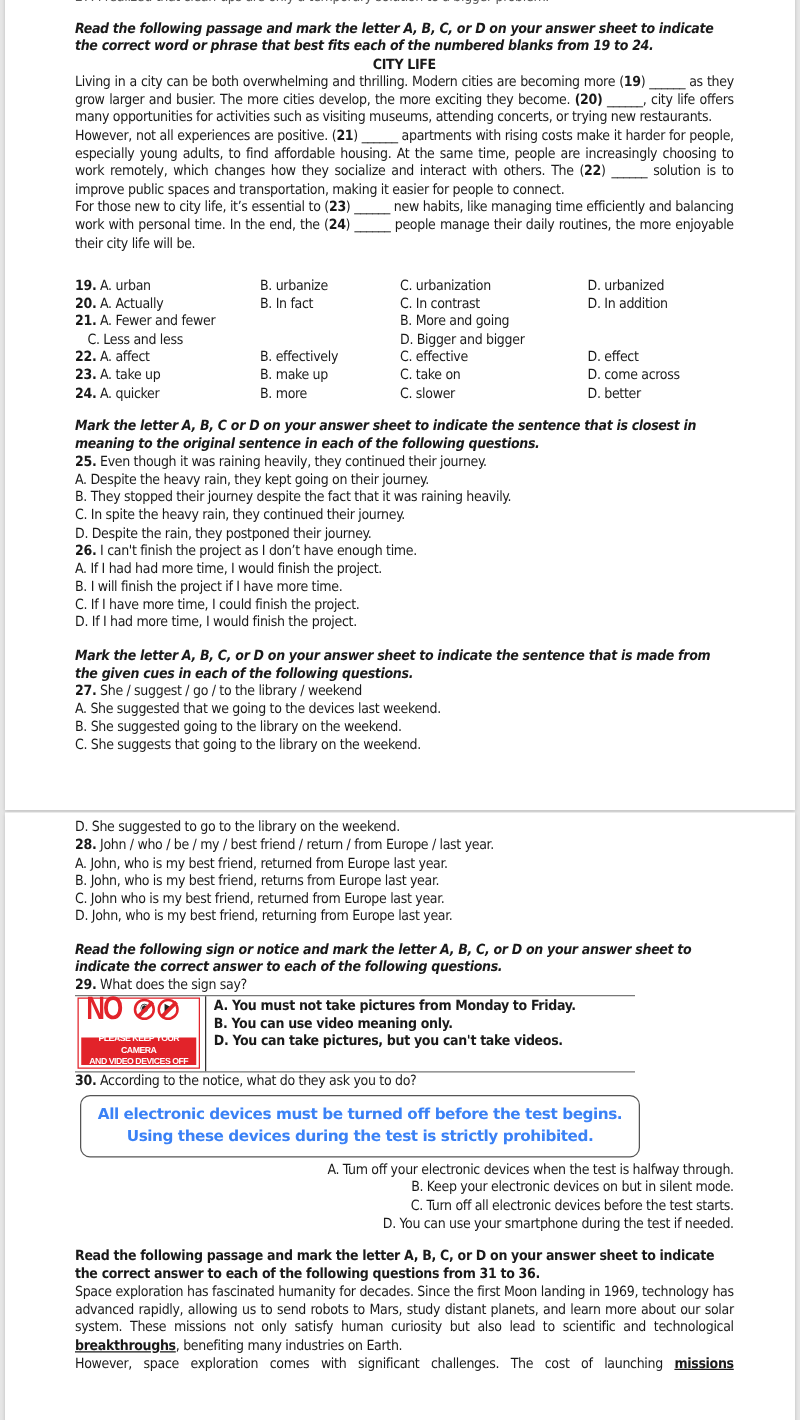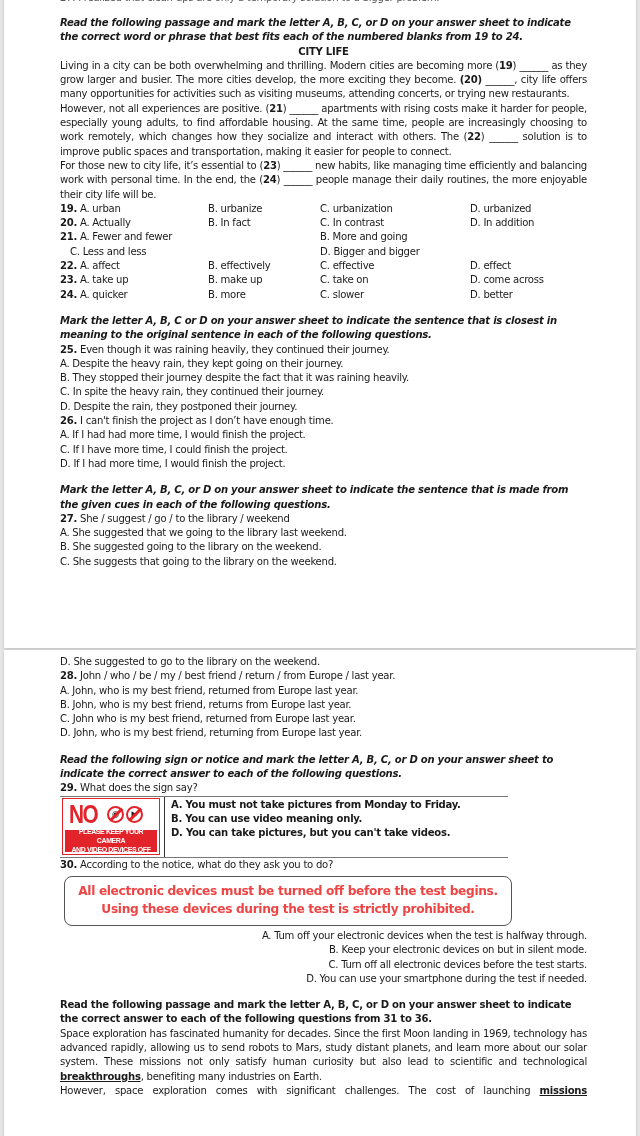--- a/index.html
+++ b/index.html
@@ -16,35 +16,35 @@
   #page1 { top:-4px; height:652px; }
   #page2 { top:650px; height:500px; }
   .content { position:absolute; left:56px; width:527px; font-size:11.2px; line-height:14.3px; letter-spacing:-0.25px; }
   .cutline { color:#555; white-space:nowrap; overflow:hidden; height:8px; line-height:4px; }
   .instr { font-weight:bold; font-style:italic; }
   .instr-plain { font-weight:bold; }
   .title { text-align:center; font-weight:bold; }
   .just { text-align:justify; }
   .just-last { text-align:justify; text-align-last:justify; }
   b.num { font-weight:bold; }
-  .opts { display:grid; grid-template-columns:148px 112px 150px 117px; }
+  .opts { display:grid; grid-template-columns:148px 112px 150px 117px;margin-top:20px; }
   .opts .indent { padding-left:10px; }
   .mt12 { margin-top:12px; }
   .line { white-space:nowrap; }
   
   .sign-table { display:flex; border-top:1px solid #777; border-bottom:1px solid #777; width:448px; height:60px; }
   .sign-img { width:98px; height:57px; margin:1px 2px 0 2px; border:1.5px solid #e2232a; box-sizing:border-box; background:#fff; position:relative; }
-  .sign-top { height:31px; display:flex; align-items:center; padding-left:6px; gap:2px; }
+  .sign-top { height:31px; display:flex; align-items:flex-start; padding-left:6px; gap:2px; }
   .sign-no { color:#e2232a; font-weight:bold; font-size:26px; letter-spacing:-2px; font-family:"Liberation Sans", sans-serif; transform:scaleX(0.8); transform-origin:left center; width:36px; }
   .prohib { width:17px; height:17px; border:2.5px solid #e2232a; border-radius:50%; position:relative; box-sizing:border-box; display:flex; align-items:center; justify-content:center; font-size:9px; color:#222; }
   .prohib::after { content:""; position:absolute; left:50%; top:-2px; width:2.5px; height:17px; background:#e2232a; transform:translateX(-50%) rotate(45deg); }
   .sign-bottom { position:absolute; left:2px; right:2px; bottom:2px; height:22px; background:#e2232a; color:#fff; font-family:"Liberation Sans", sans-serif; font-size:7px; line-height:9px; font-weight:bold; text-align:center; display:flex; flex-direction:column; justify-content:center; letter-spacing:-0.4px; transform:scaleY(1); }
   .sign-sep { width:1px; background:#333; margin-left:2px; }
   .sign-opts { padding-left:6px; padding-top:1px; line-height:14px;font-weight:bold; }
-  .notice { width:448px; height:50px; border:1.5px solid #555; border-radius:8px; box-sizing:border-box; margin-top:4px; margin-left:4px; text-align:center; font-weight:bold; font-size:12.2px; line-height:18px; padding-top:5px; color:#ef4444; font-family:"DejaVu Sans", sans-serif; letter-spacing:-0.35px; }
+  .notice { width:448px; height:50px; border:1.5px solid #555; border-radius:8px; box-sizing:border-box; margin-top:4px; margin-left:4px; text-align:center; font-weight:bold; font-size:12.2px; line-height:18px; padding-top:5px; color:#3b82f6; font-family:"DejaVu Sans", sans-serif; letter-spacing:-0.35px; }
   u.kw { font-weight:bold; }
 </style>
 </head>
 <body>
 
 <div class="page" id="page1">
   <div class="content" style="top:0px;">
     <div class="cutline">27. I realized that clean-ups are only a temporary solution to a bigger problem.</div>
 
     <div class="mt12">
@@ -105,28 +105,29 @@
 
     <div class="mt12">
       <div class="instr">Mark the letter A, B, C or D on your answer sheet to indicate the sentence that is closest in meaning to the original sentence in each of the following questions.</div>
       <div class="line"><b class="num">25.</b> <span>Even though it was raining heavily, they continued their journey.</span></div>
       <div class="line">A. Despite the heavy rain, they kept going on their journey.</div>
       <div class="line">B. They stopped their journey despite the fact that it was raining heavily.</div>
       <div class="line">C. In spite the heavy rain, they continued their journey.</div>
       <div class="line">D. Despite the rain, they postponed their journey.</div>
       <div class="line"><b class="num">26.</b> <span>I can't finish the project as I don’t have enough time.</span></div>
       <div class="line">A. If I had had more time, I would finish the project.</div>
+      <div class="line">B. I will finish the project if I have more time.</div>
       <div class="line">C. If I have more time, I could finish the project.</div>
       <div class="line">D. If I had more time, I would finish the project.</div>
     </div>
 
     <div class="mt12">
       <div class="instr">Mark the letter A, B, C, or D on your answer sheet to indicate the sentence that is made from the given cues in each of the following questions.</div>
       <div class="line"><b class="num">27.</b> <span>She / suggest / go / to the library / weekend</span></div>
-      <div class="line">A. She suggested that we going to the library last weekend.</div>
+      <div class="line">A. She suggested that we going to the devices last weekend.</div>
       <div class="line">B. She suggested going to the library on the weekend.</div>
       <div class="line">C. She suggests that going to the library on the weekend.</div>
     </div>
   </div>
 </div>
 
 <div class="page" id="page2">
   <div class="content" style="top:5px;">
     <div class="line">D. She suggested to go to the library on the weekend.</div>
     <div class="line"><b class="num">28.</b> <span>John / who / be / my / best friend / return / from Europe / last year.</span></div>

